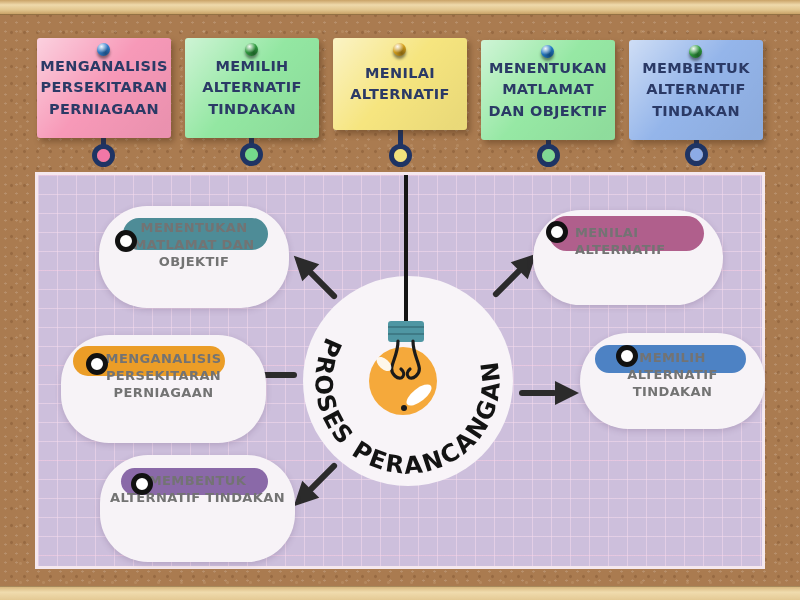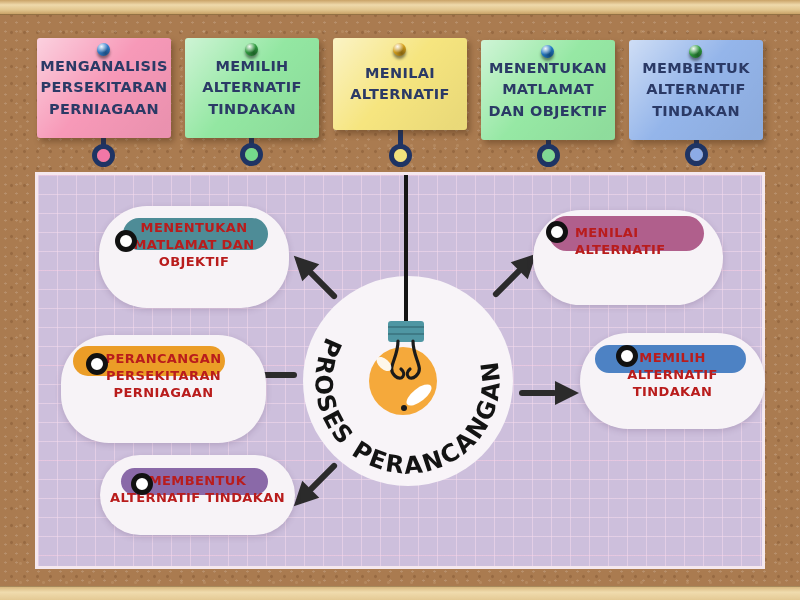--- a/index.html
+++ b/index.html
@@ -55,21 +55,21 @@
   .cord{position:absolute;left:366px;top:0;width:4px;height:100px;background:#141414;z-index:2;}
   .center-svg{position:absolute;left:260px;top:96px;z-index:3;}
 
   .bubble{
     position:absolute;background:#f7f3f7;border-radius:48px;
     box-shadow:0 2px 6px rgba(80,50,95,.20);z-index:4;
   }
   .pill{position:absolute;border-radius:18px;}
   .bubble-text{
     position:absolute;left:0;top:0;right:0;white-space:pre-line;
-    font-weight:700;font-size:13px;line-height:17px;letter-spacing:.4px;color:#b91c1c;
+    font-weight:700;font-size:13px;line-height:17px;letter-spacing:.4px;color:#737373;
     text-align:center;z-index:2;
   }
   .bubble-text.left{text-align:left;}
   .target{
     position:absolute;width:12px;height:12px;background:#fff;border:5px solid #111;
     border-radius:50%;z-index:3;cursor:pointer;
   }
   .arrow{position:absolute;width:64px;height:26px;z-index:3;}
 </style>
 </head>
@@ -173,33 +173,33 @@
 
     <div class="bubble" style="left:495px;top:35px;width:190px;height:95px;">
       <span class="pill" style="left: 16px; top: 6px; width: 155px; height: 35px; background-color: rgb(176, 95, 140);"></span>
       <span class="target" style="left:13px;top:11px;"></span>
       <div class="bubble-text left" style="padding-top:14px;padding-left:42px;">MENILAI ALTERNATIF</div>
     </div>
 
     <div class="bubble" style="left:23px;top:160px;width:205px;height:108px;">
       <span class="pill" style="left: 12px; top: 11px; width: 152px; height: 30px; background-color: rgb(235, 157, 39);"></span>
       <span class="target" style="left:25px;top:18px;"></span>
-      <div class="bubble-text" style="padding-top:15px;">PERANCANGAN
+      <div class="bubble-text" style="padding-top:15px;">MENGANALISIS
 PERSEKITARAN
 PERNIAGAAN</div>
     </div>
 
     <div class="bubble" style="left:542px;top:158px;width:185px;height:96px;">
       <span class="pill" style="left: 15px; top: 12px; width: 151px; height: 28px; background-color: rgb(77, 130, 196);"></span>
       <span class="target" style="left:36px;top:12px;"></span>
       <div class="bubble-text" style="padding-top:16px;">MEMILIH
 ALTERNATIF
 TINDAKAN</div>
     </div>
 
-    <div class="bubble" style="left:62px;top:280px;width:195px;height:80px;">
+    <div class="bubble" style="left:62px;top:280px;width:195px;height:107px;">
       <span class="pill" style="left: 21px; top: 13px; width: 147px; height: 27px; background-color: rgb(138, 105, 168);"></span>
       <span class="target" style="left:31px;top:18px;"></span>
       <div class="bubble-text" style="padding-top:17px;">MEMBENTUK
 ALTERNATIF TINDAKAN</div>
     </div>
   </div>
 </div>
 
 </body></html>

